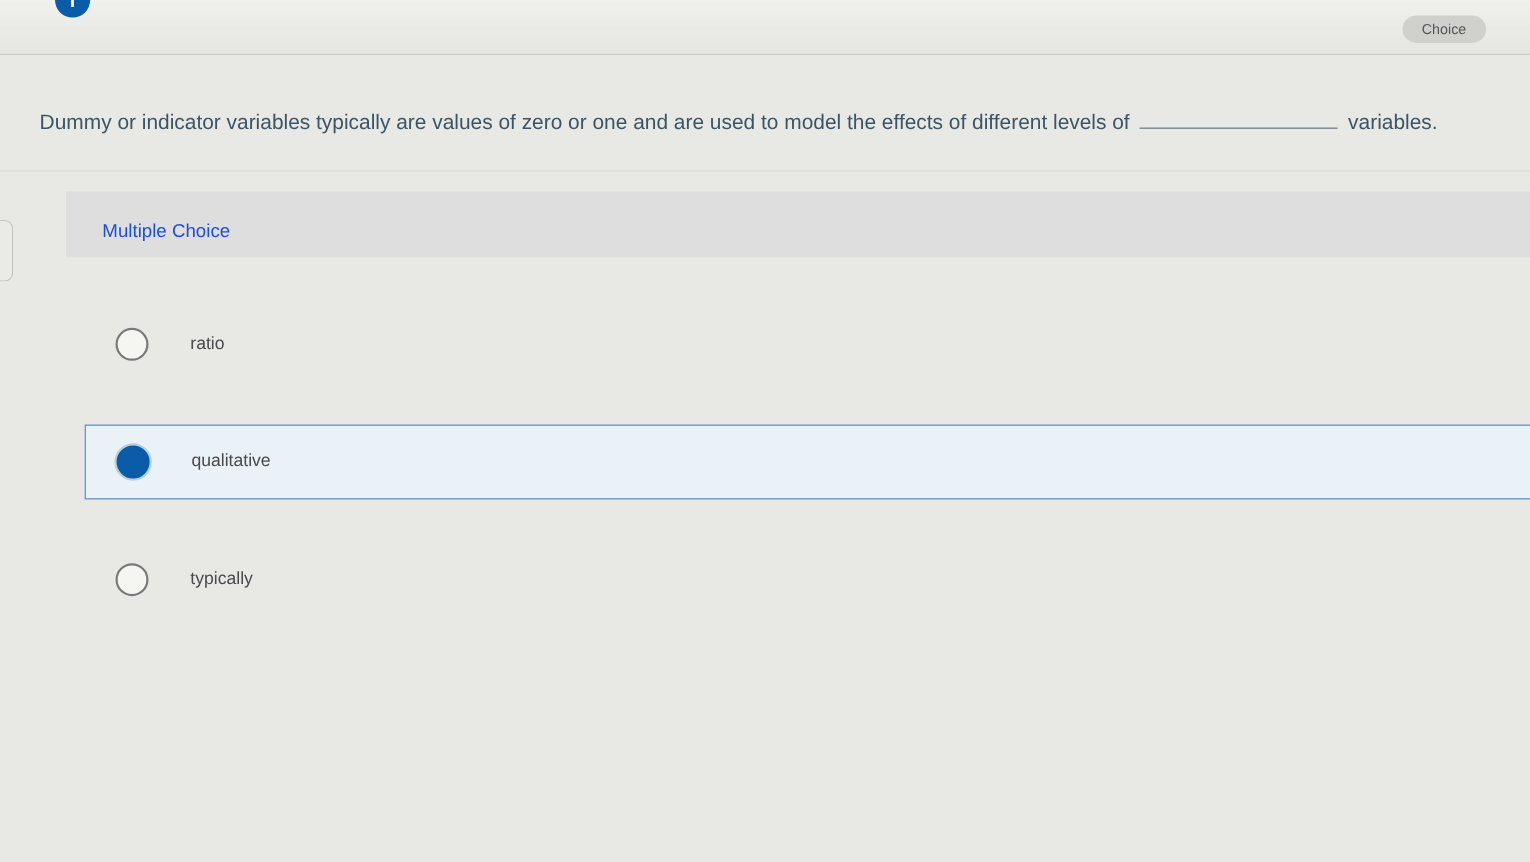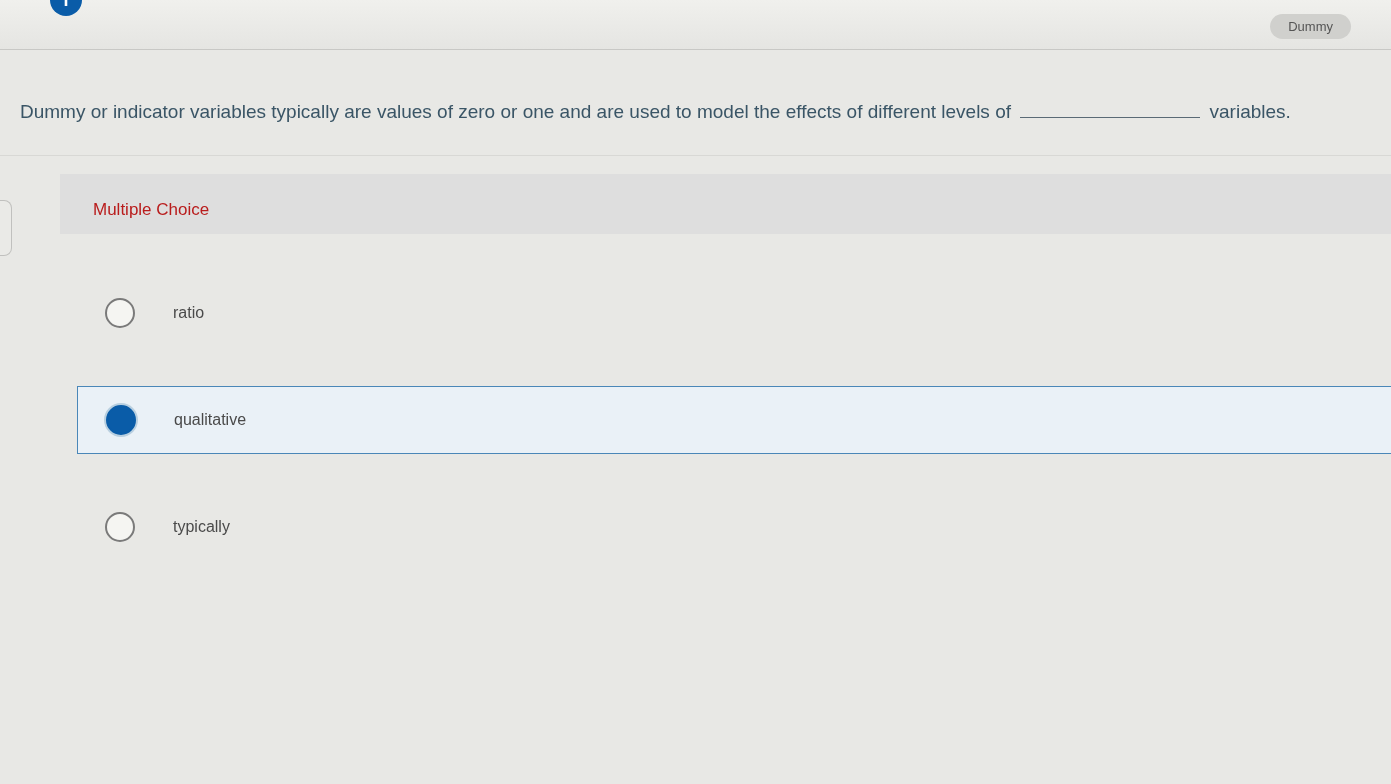--- a/index.html
+++ b/index.html
@@ -40,21 +40,21 @@
       position: absolute;
       right: 40px;
       top: 14px;
       background: #d0d0cd;
       border-radius: 14px;
       padding: 5px 18px;
       font-size: 13px;
       color: #555;
     }
     .question-text {
-      padding: 48px 40px 28px 20px;
+      padding: 48px 40px 28px 36px;
       font-size: 19px;
       color: #3a5566;
       line-height: 1.5;
       border-bottom: 1px solid #d8d8d5;
     }
     .question-text .blank {
       display: inline-block;
       border-bottom: 1.5px solid #5a6a75;
       width: 180px;
       height: 1em;
@@ -69,21 +69,21 @@
     .mc-header-bg {
       position: absolute;
       left: 60px;
       right: 0;
       top: 18px;
       height: 60px;
       background: #dedede;
     }
     .mc-header {
       font-size: 17px;
-      color: #b91c1c;
+      color: #1d4ed8;
       padding: 14px 0 30px 8px;
       position: relative;
       z-index: 1;
     }
     .nav-tab {
       position: absolute;
       left: -10px;
       top: 200px;
       width: 22px;
       height: 56px;
@@ -126,21 +126,21 @@
     .option-label {
       font-size: 16px;
       color: #4a4a4a;
     }
   </style>
 </head>
 <body>
 
 <div class="top-bar">
   <div class="info-icon">i</div>
-  <div class="saved-badge">Dummy</div>
+  <div class="saved-badge">Choice</div>
 </div>
 
 <div class="question-text">
   <span>Dummy or indicator variables typically are values of zero or one and are used to model the effects of different levels of</span>
   <span class="blank"></span>
   <span>variables.</span>
 </div>
 
 <div class="nav-tab"></div>
 

